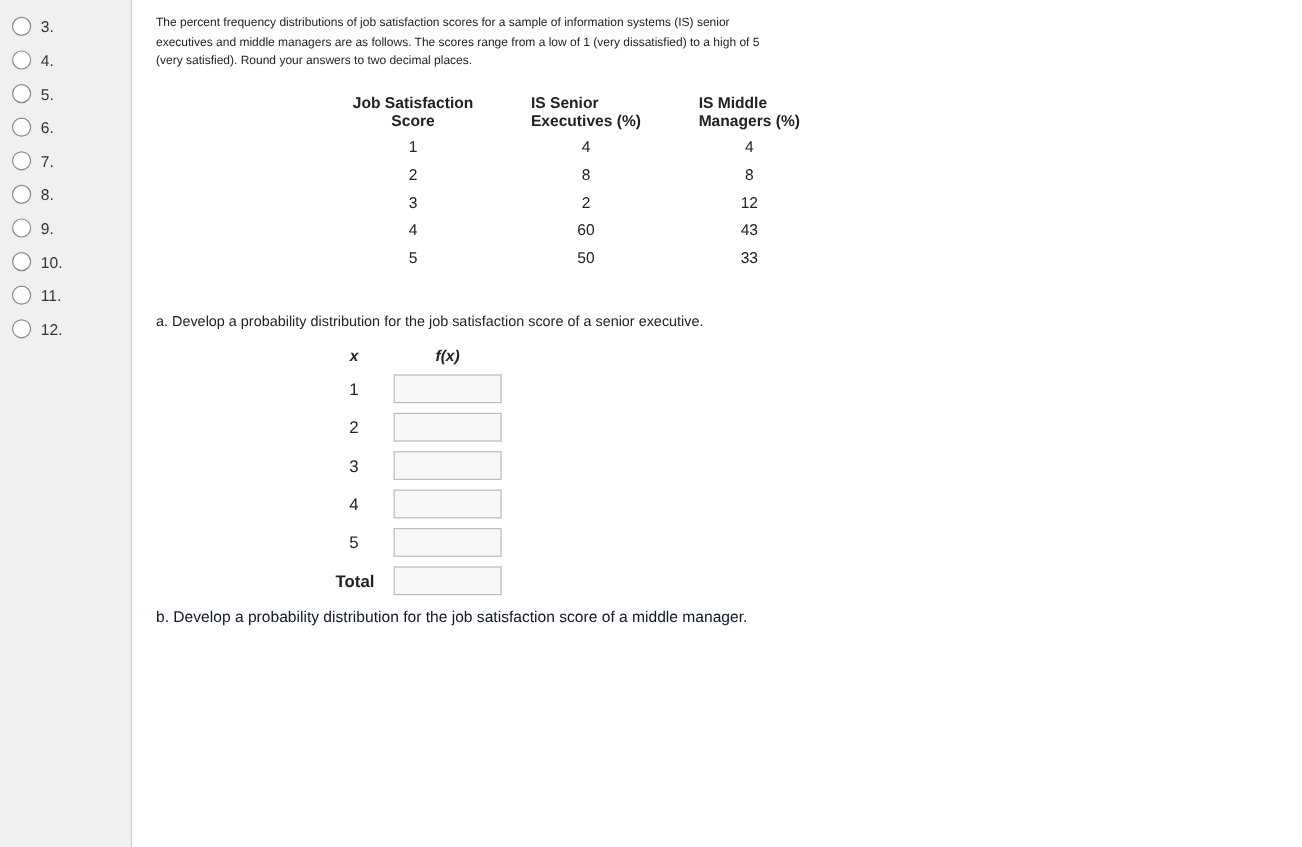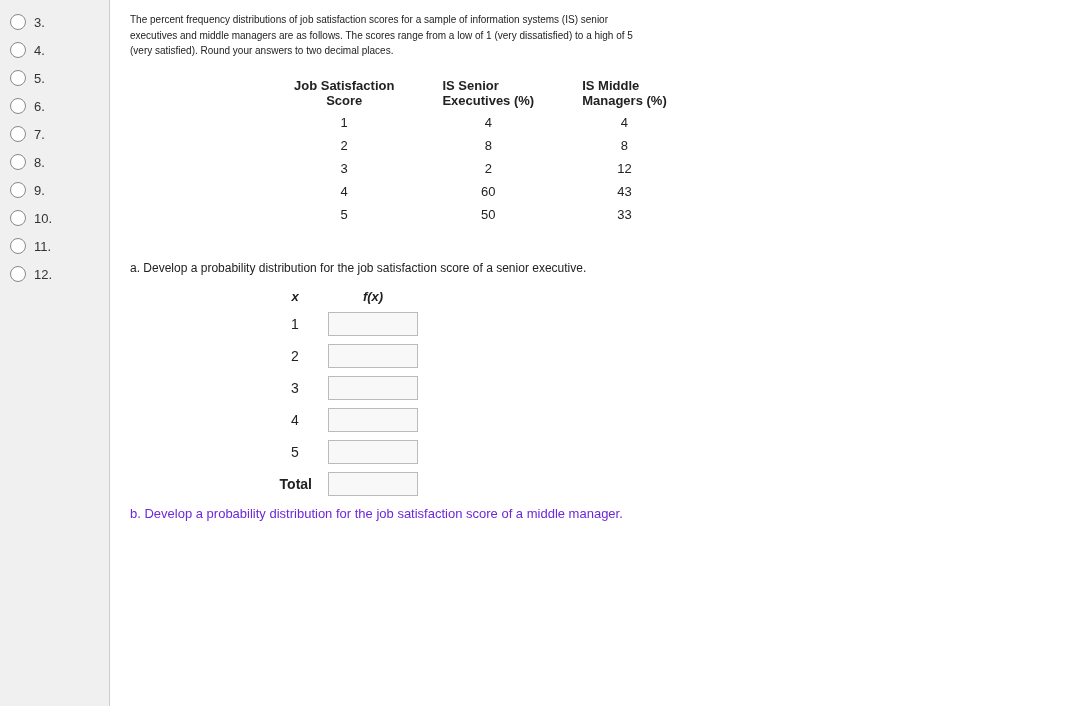--- a/index.html
+++ b/index.html
@@ -124,21 +124,21 @@
       border: 1px solid #bbb;
       background: #f8f8f8;
       outline: none;
       font-size: 12px;
       text-align: center;
     }
 
     .bottom-note {
       font-size: 13px;
       margin-top: 6px;
-      color: #6d28d9;
+      color: #0f172a;
       max-width: 820px;
     }
   </style>
 </head>
 <body>
 
 <div class="layout">
 
   <div class="sidebar">
     <div class="sidebar-item">

